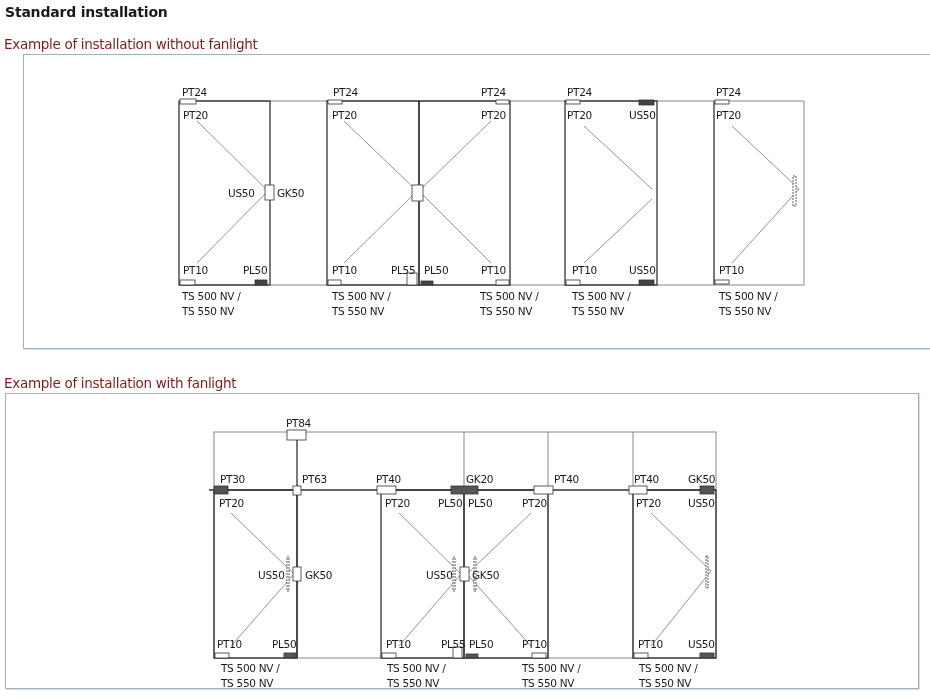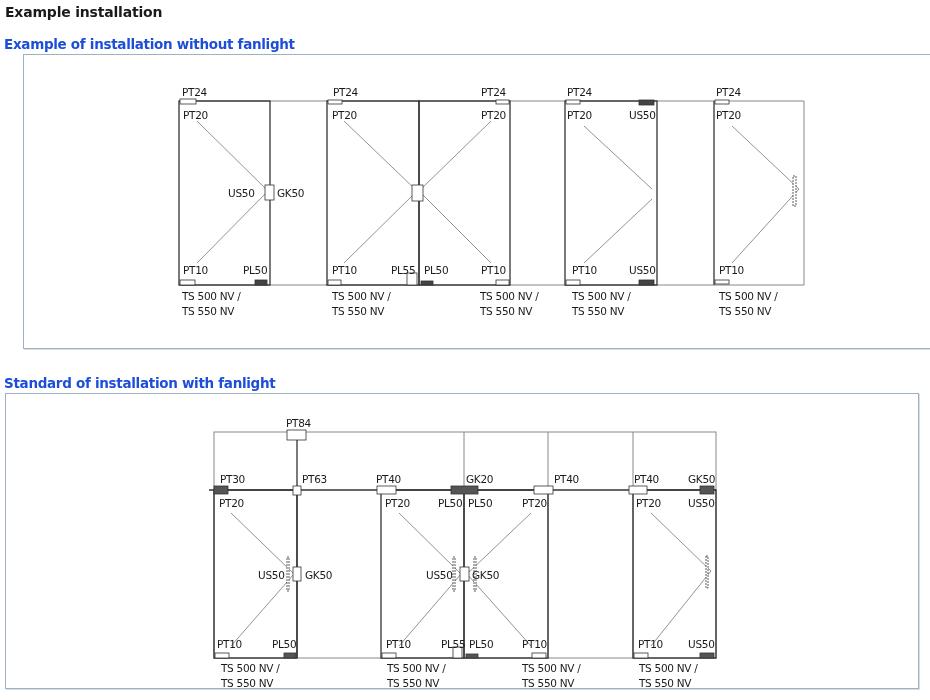--- a/index.html
+++ b/index.html
@@ -1,25 +1,25 @@
 <!DOCTYPE html>
 <html><head>
 <meta charset="utf-8">
 <style>
   html, body { margin:0; padding:0; background:#ffffff; }
   body { width:930px; height:700px; position:relative; overflow:hidden; font-family:"DejaVu Sans", sans-serif; color:#1a1a1a; }
   .title { position:absolute; left:5px; top:4px; font-weight:bold; font-size:14px; letter-spacing:-0.2px; }
-  .subtitle { position:absolute; left:4px; font-size:13.5px; color:#1d4ed8; letter-spacing:-0.3px;font-weight:bold; }
+  .subtitle { position:absolute; left:4px; font-size:13.5px; color:#7f1d1d; letter-spacing:-0.3px; }
   .panel { position:absolute; border:1px solid #9fb0c3; box-shadow: 1px 1px 0 #d8dee6; background:#fff; }
   svg text { font-family:"DejaVu Sans", sans-serif; font-size:10.5px; fill:#1a1a1a; letter-spacing:-0.3px; }
 </style>
 </head>
 <body>
 
-<div class="title">Example installation</div>
+<div class="title">Standard installation</div>
 
 <div class="subtitle" style="top:36px;">Example of installation without fanlight</div>
 <div class="panel" style="left:23px; top:54px; width:912px; height:293px;">
   <svg width="912" height="293" viewBox="5 54 912 293">
     <g stroke="#888" stroke-width="1" fill="none">
 
       <line x1="160" y1="100" x2="785" y2="100"></line>
       <line x1="160" y1="284" x2="785" y2="284"></line>
       <line x1="785" y1="100" x2="785" y2="284"></line>
     </g>
@@ -98,21 +98,21 @@
 
       <text x="697" y="95">PT24</text>
         <text x="697" y="118">PT20</text>
       <text x="700" y="273">PT10</text>
       <text x="700" y="299">TS 500 NV /</text>
         <text x="700" y="314">TS 550 NV</text>
     </g>
   </svg>
 </div>
 
-<div class="subtitle" style="top:375px;">Standard of installation with fanlight</div>
+<div class="subtitle" style="top:375px;">Example of installation with fanlight</div>
 <div class="panel" style="left:5px; top:393px; width:912px; height:294px;">
   <svg width="912" height="294" viewBox="5 393 912 294">
     <g stroke="#888" stroke-width="1" fill="none">
       <rect x="213" y="431" width="502" height="226"></rect>
       <line x1="463" y1="431" x2="463" y2="489"></line>
       <line x1="547" y1="431" x2="547" y2="657"></line>
       <line x1="632" y1="431" x2="632" y2="657"></line>
     </g>
     <g stroke="#333" stroke-width="1.3" fill="none">
       <line x1="208" y1="489" x2="715" y2="489"></line>

